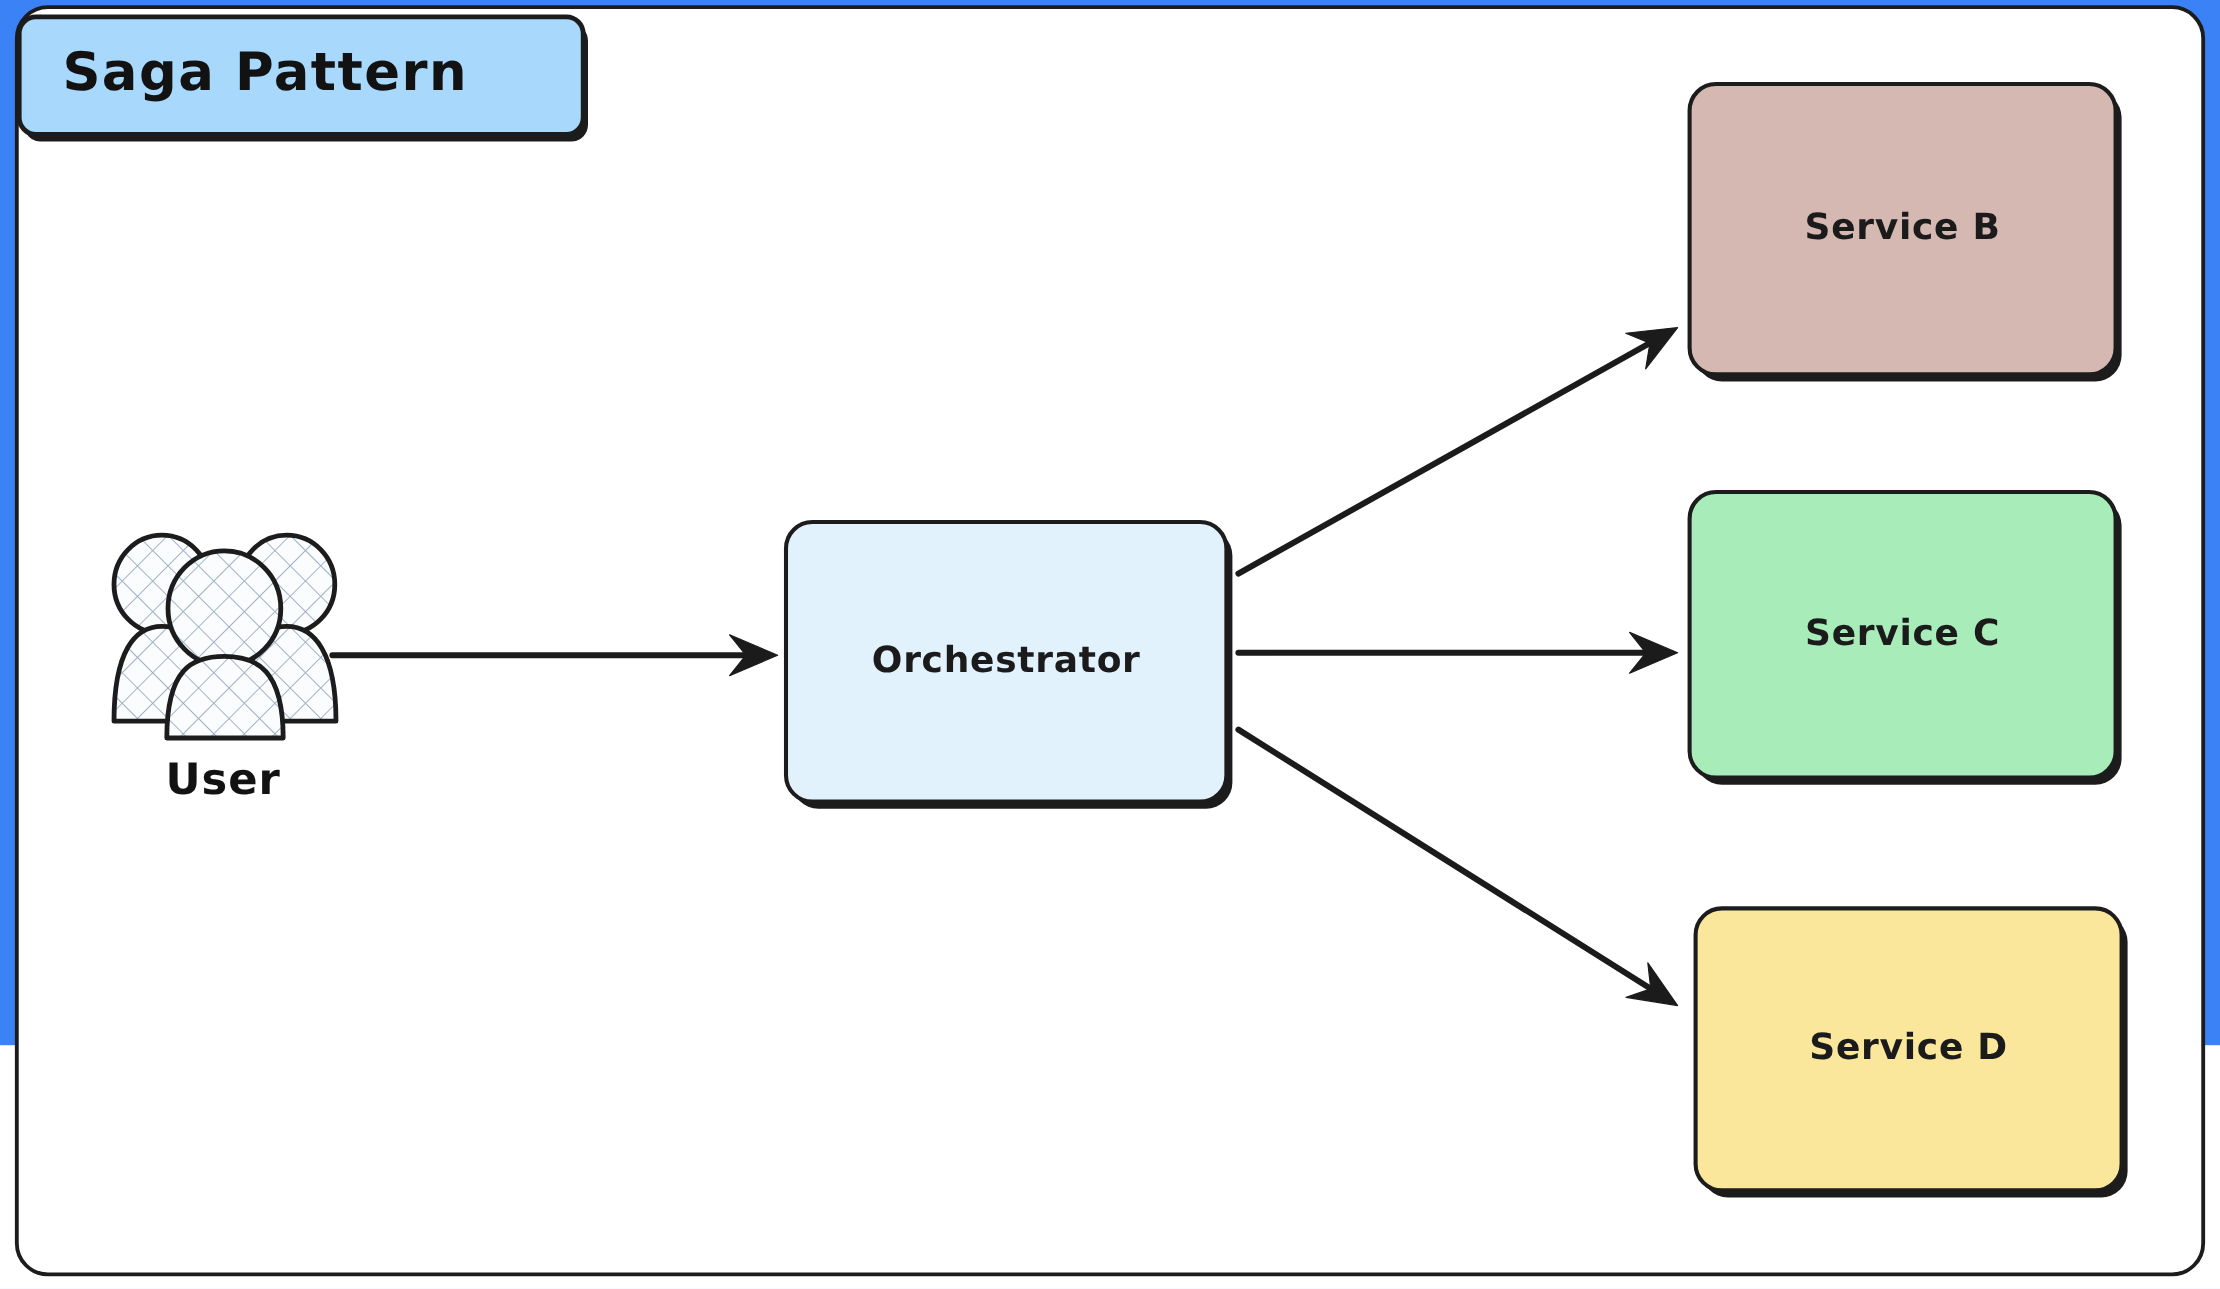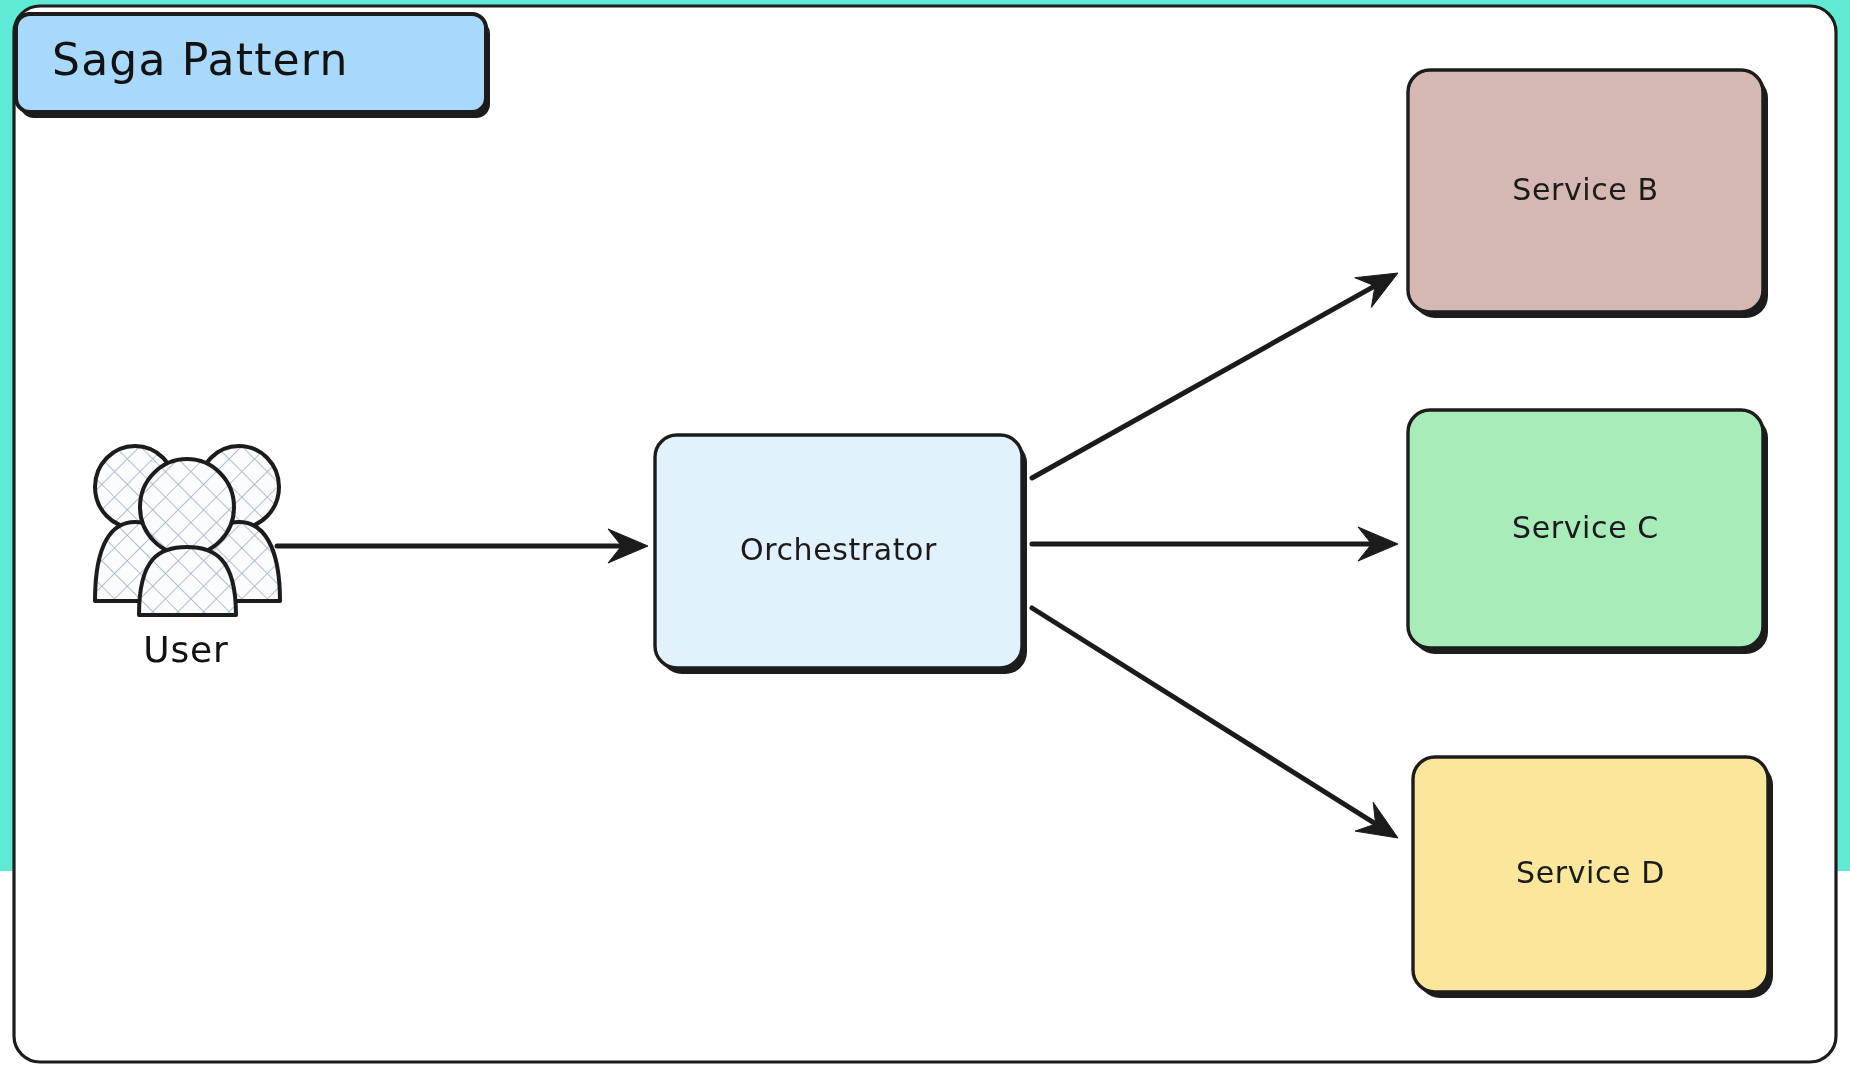--- a/index.html
+++ b/index.html
@@ -9,21 +9,22 @@
     background: #ffffff;
     width: 1850px;
     height: 1074px;
     overflow: hidden;
     font-family: "DejaVu Sans", sans-serif;
   }
   #canvas-root {
     position: relative;
     width: 1850px;
     height: 871px;
-    background: #5eead4;
+    background: #3b82f6;
+    font-weight: bold;
   }
   svg#diagram {
     display: block;
     width: 1850px;
     height: 1074px;
   }
   .node-label {
     font-family: "DejaVu Sans", sans-serif;
     font-size: 30px;
     fill: #1b1b1b;

